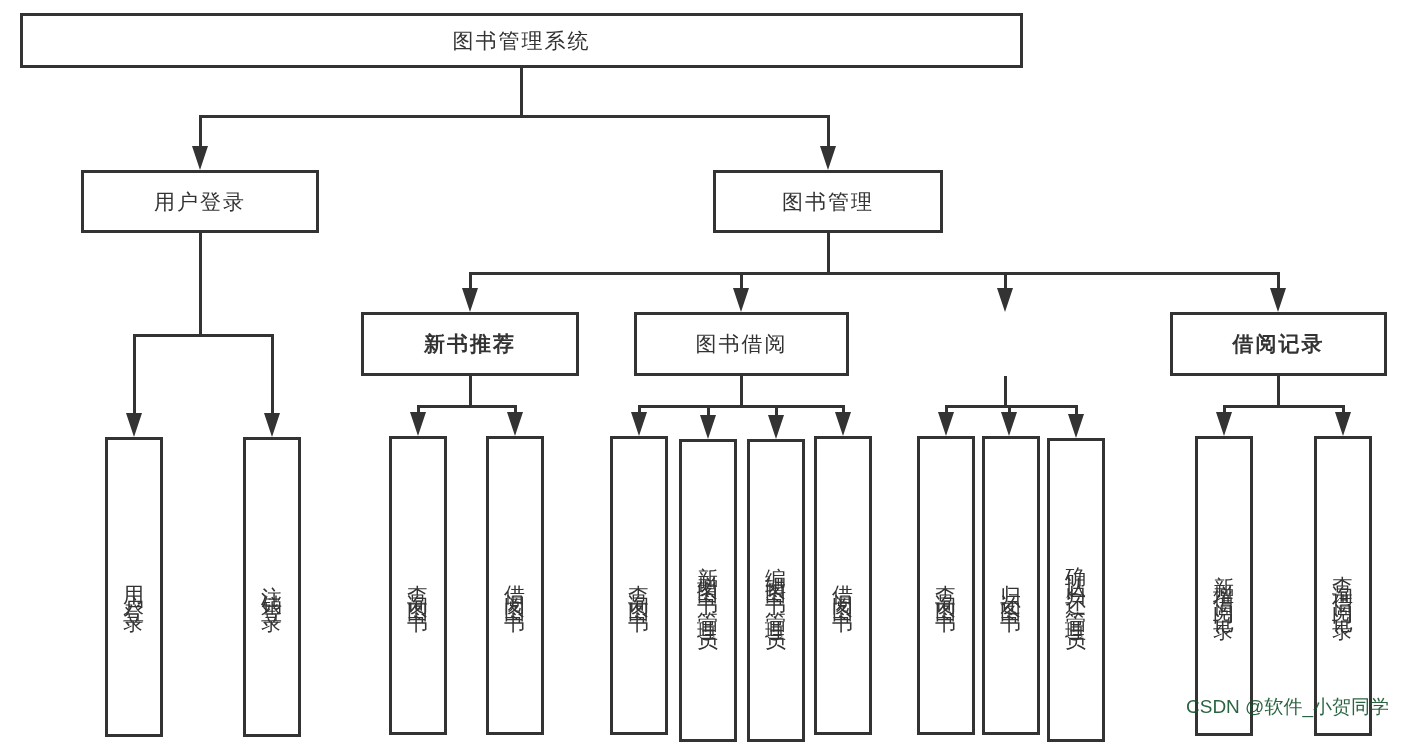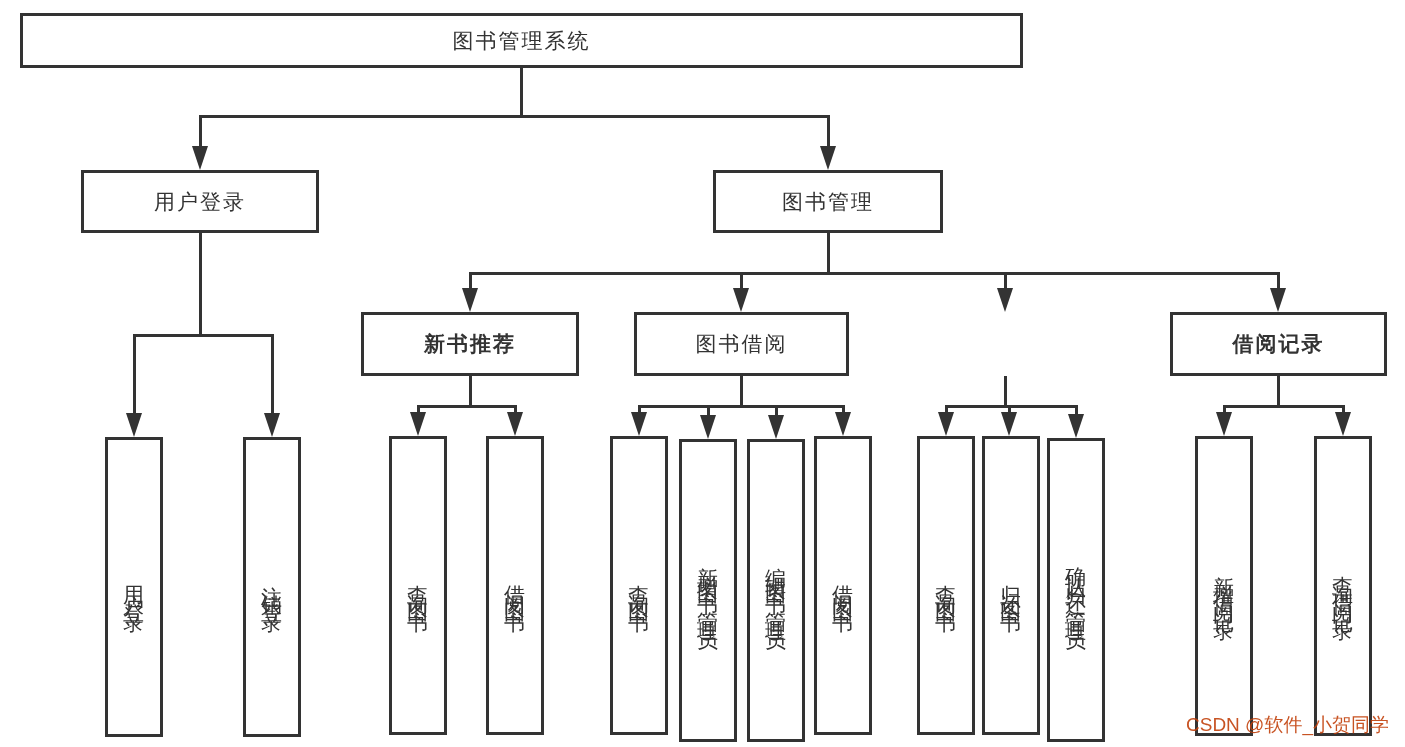--- a/index.html
+++ b/index.html
@@ -54,23 +54,23 @@
     position: absolute;
     width: 0;
     height: 0;
     border-left: 8px solid transparent;
     border-right: 8px solid transparent;
     border-top: 24px solid #333333;
   }
   .watermark {
     position: absolute;
     left: 1186px;
-    top: 712px;
+    top: 694px;
     font-size: 19px;
-    color: #c2410c;
+    color: #14532d;
     opacity: 0.9;
     white-space: nowrap;
   }
 </style>
 </head>
 <body>
 
 <div id="canvas">
 
   <div class="vline" style="left:520px; top:68px;  height:49px;"></div>

